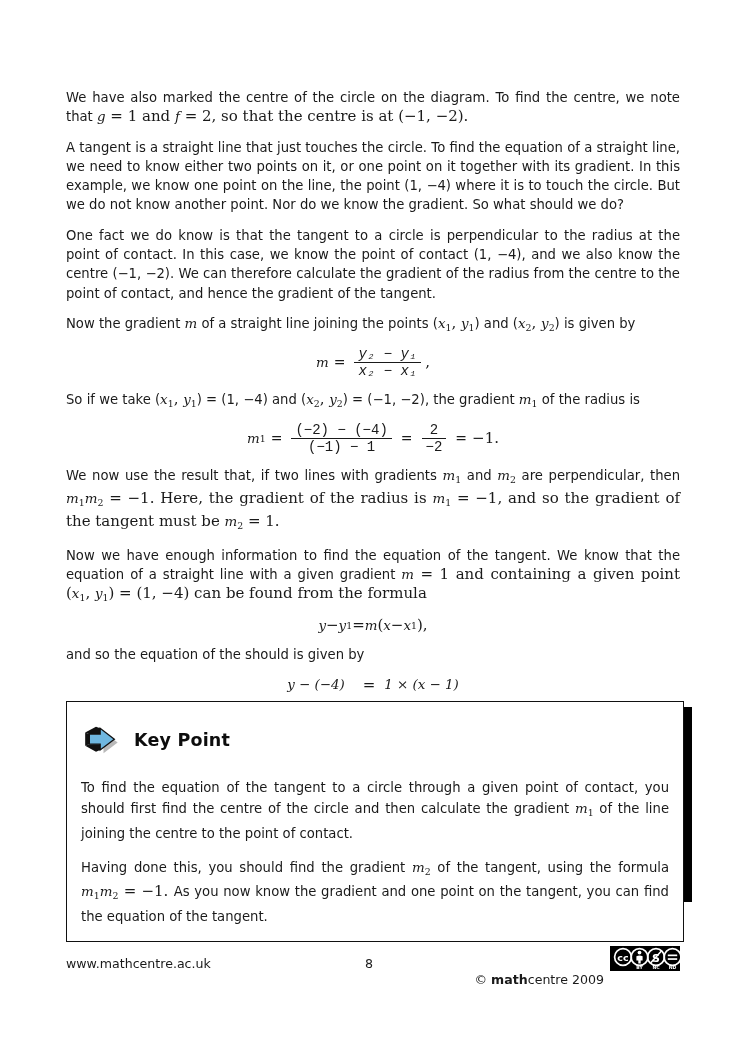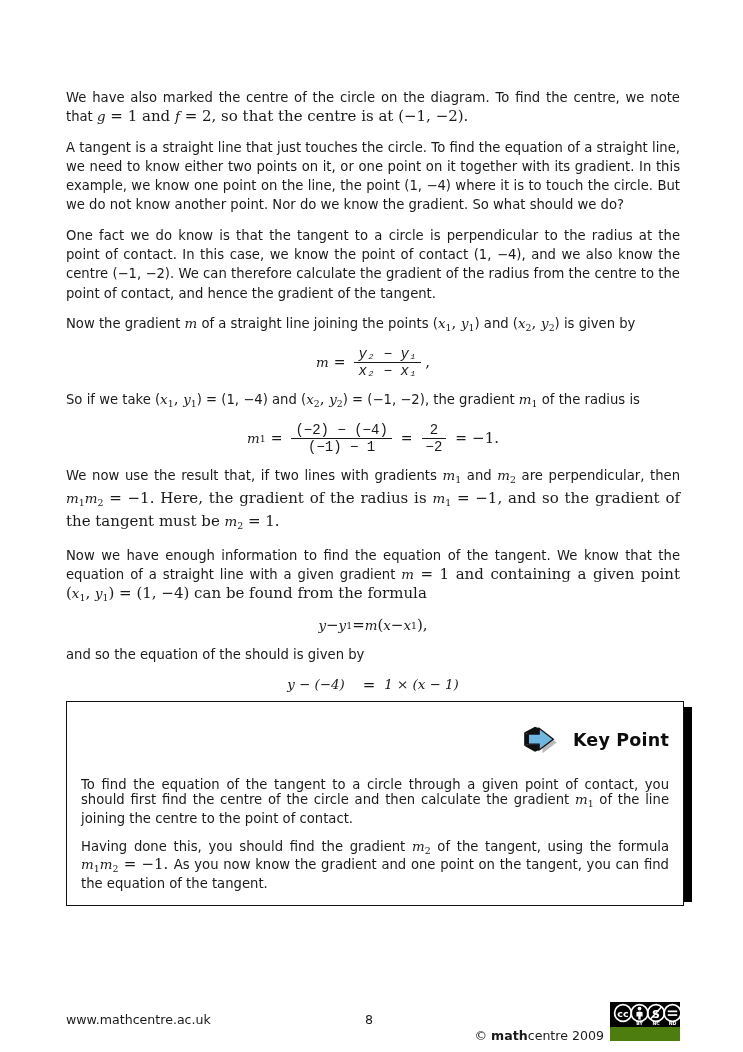--- a/index.html
+++ b/index.html
@@ -125,67 +125,67 @@
     width: 618px;
     min-height: 193px;
     background: #ffffff;
     border: 1px solid #111111;
     box-sizing: border-box;
     padding: 17px 14px 14px 14px;
   }
   .kp-header {
     display: flex;
     align-items: center;
-    justify-content: flex-end;
+    justify-content: flex-start;
     gap: 13px;
     margin: 4px 0 20px 0;
   }
   .kp-title {
     font-family: "DejaVu Sans", sans-serif;
     font-weight: bold;
     font-size: 17.5px;
     color: #0d0d0d;
     letter-spacing: 0.2px;
   }
   .kp-icon { width: 40px; height: 34px; display: block; }
   .kp-para {
     margin: 0 0 13px 0;
     font-size: 13.2px;
-    line-height: 15px;
+    line-height: 21px;
     text-align: justify;
   }
   .kp-para:last-child { margin-bottom: 0; }
 
   
   #footer {
     position: absolute;
     left: 66px;
-    top: 1008px;
+    top: 952px;
     width: 614px;
     height: 30px;
     font-size: 12.6px;
     color: #1a1a1a;
   }
   #footer-url { position: absolute; left: 0; top: 4px; }
   #footer-page { position: absolute; left: 299px; top: 4px; }
   #footer-copy {
     position: absolute;
     right: 76px;
     top: 4px;
     white-space: nowrap;
     margin-top: 16px;
   }
   #footer-copy .brand-bold { font-weight: bold; }
   #cc-badge {
     position: absolute;
     right: 0;
     top: -6px;
     width: 70px;
-    height: 39px;
-    background: #4d7c0f;
+    height: 25px;
+    background: #c2410c;
   }
   .cc-svg { display: block; }
 </style>
 </head>
 <body>
 
 <div id="page">
 
   <div class="content">
 

